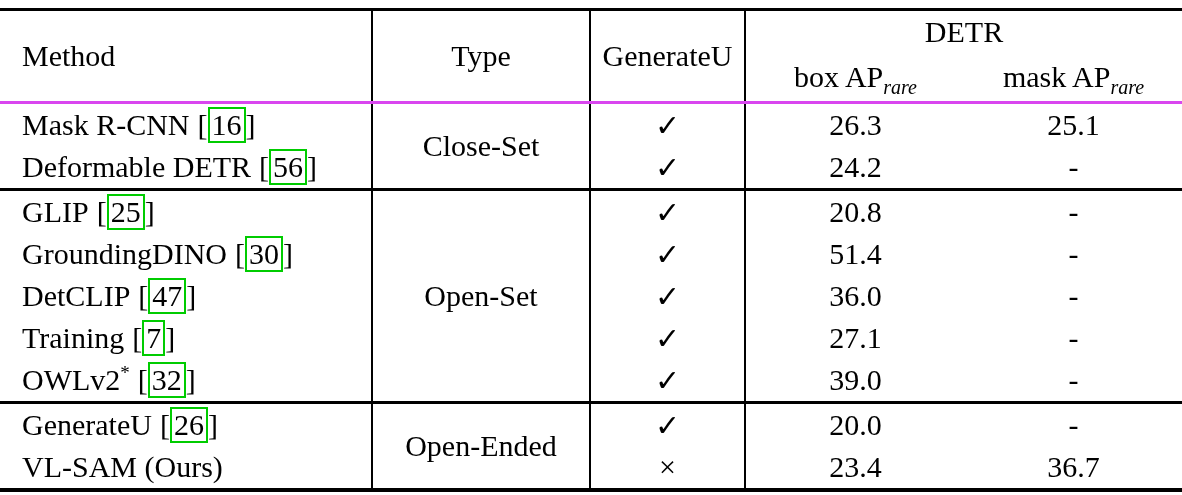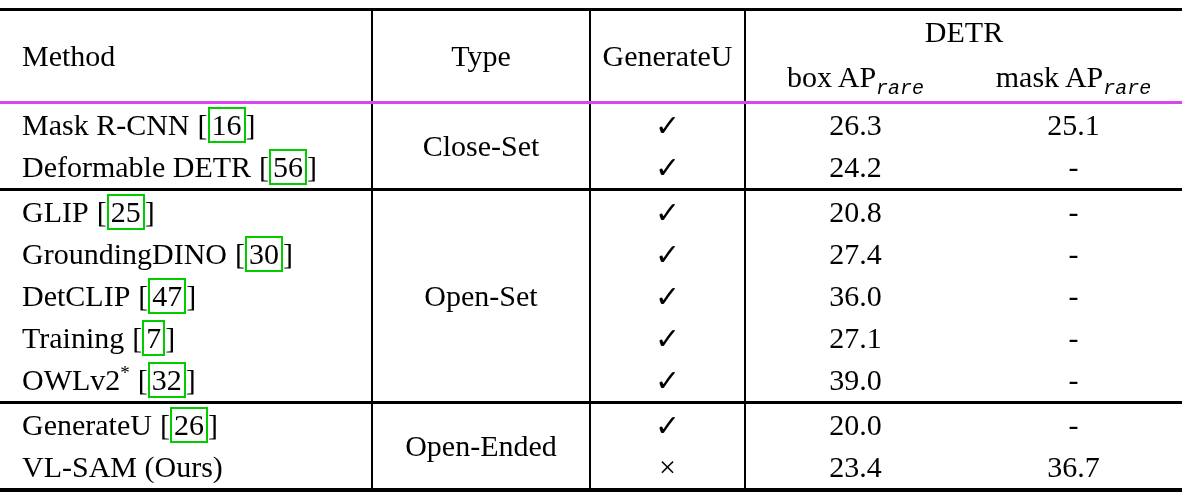--- a/index.html
+++ b/index.html
@@ -44,21 +44,20 @@
     padding-left: 22px;
     text-align: left;
   }
   thead tr.h1 th { height: 42px; }
   thead tr.h2 th { height: 48px; }
   tbody td { height: 42px; }
   sub.rare {
     font-style: italic;
     font-size: 20px;
     line-height: 0;
-    font-family: Liberation Mono, monospace;
   }
   sup.star {
     font-size: 19px;
   }
   .cite-wrap { margin-left: 8px; }
   .cite-num {
     display: inline-block;
     border: 2px solid var(--cite, #00cc00);
     padding: 1px 2px;
     line-height: 1.0;
@@ -111,21 +110,21 @@
       <tr>
         <td class="method v-r"><span>GLIP</span><span class="cite-wrap"><span>[</span><span class="cite-num">25</span><span>]</span></span></td>
         <td rowspan="5" class="c v-r">Open-Set</td>
         <td class="c v-r mark">✓</td>
         <td class="c">20.8</td>
         <td class="c">-</td>
       </tr>
       <tr>
         <td class="method v-r"><span>GroundingDINO</span><span class="cite-wrap"><span>[</span><span class="cite-num">30</span><span>]</span></span></td>
         <td class="c v-r mark">✓</td>
-        <td class="c">27.4</td>
+        <td class="c">51.4</td>
         <td class="c">-</td>
       </tr>
       <tr>
         <td class="method v-r"><span>DetCLIP</span><span class="cite-wrap"><span>[</span><span class="cite-num">47</span><span>]</span></span></td>
         <td class="c v-r mark">✓</td>
         <td class="c">36.0</td>
         <td class="c">-</td>
       </tr>
       <tr>
         <td class="method v-r"><span>Training</span><span class="cite-wrap"><span>[</span><span class="cite-num">7</span><span>]</span></span></td>

